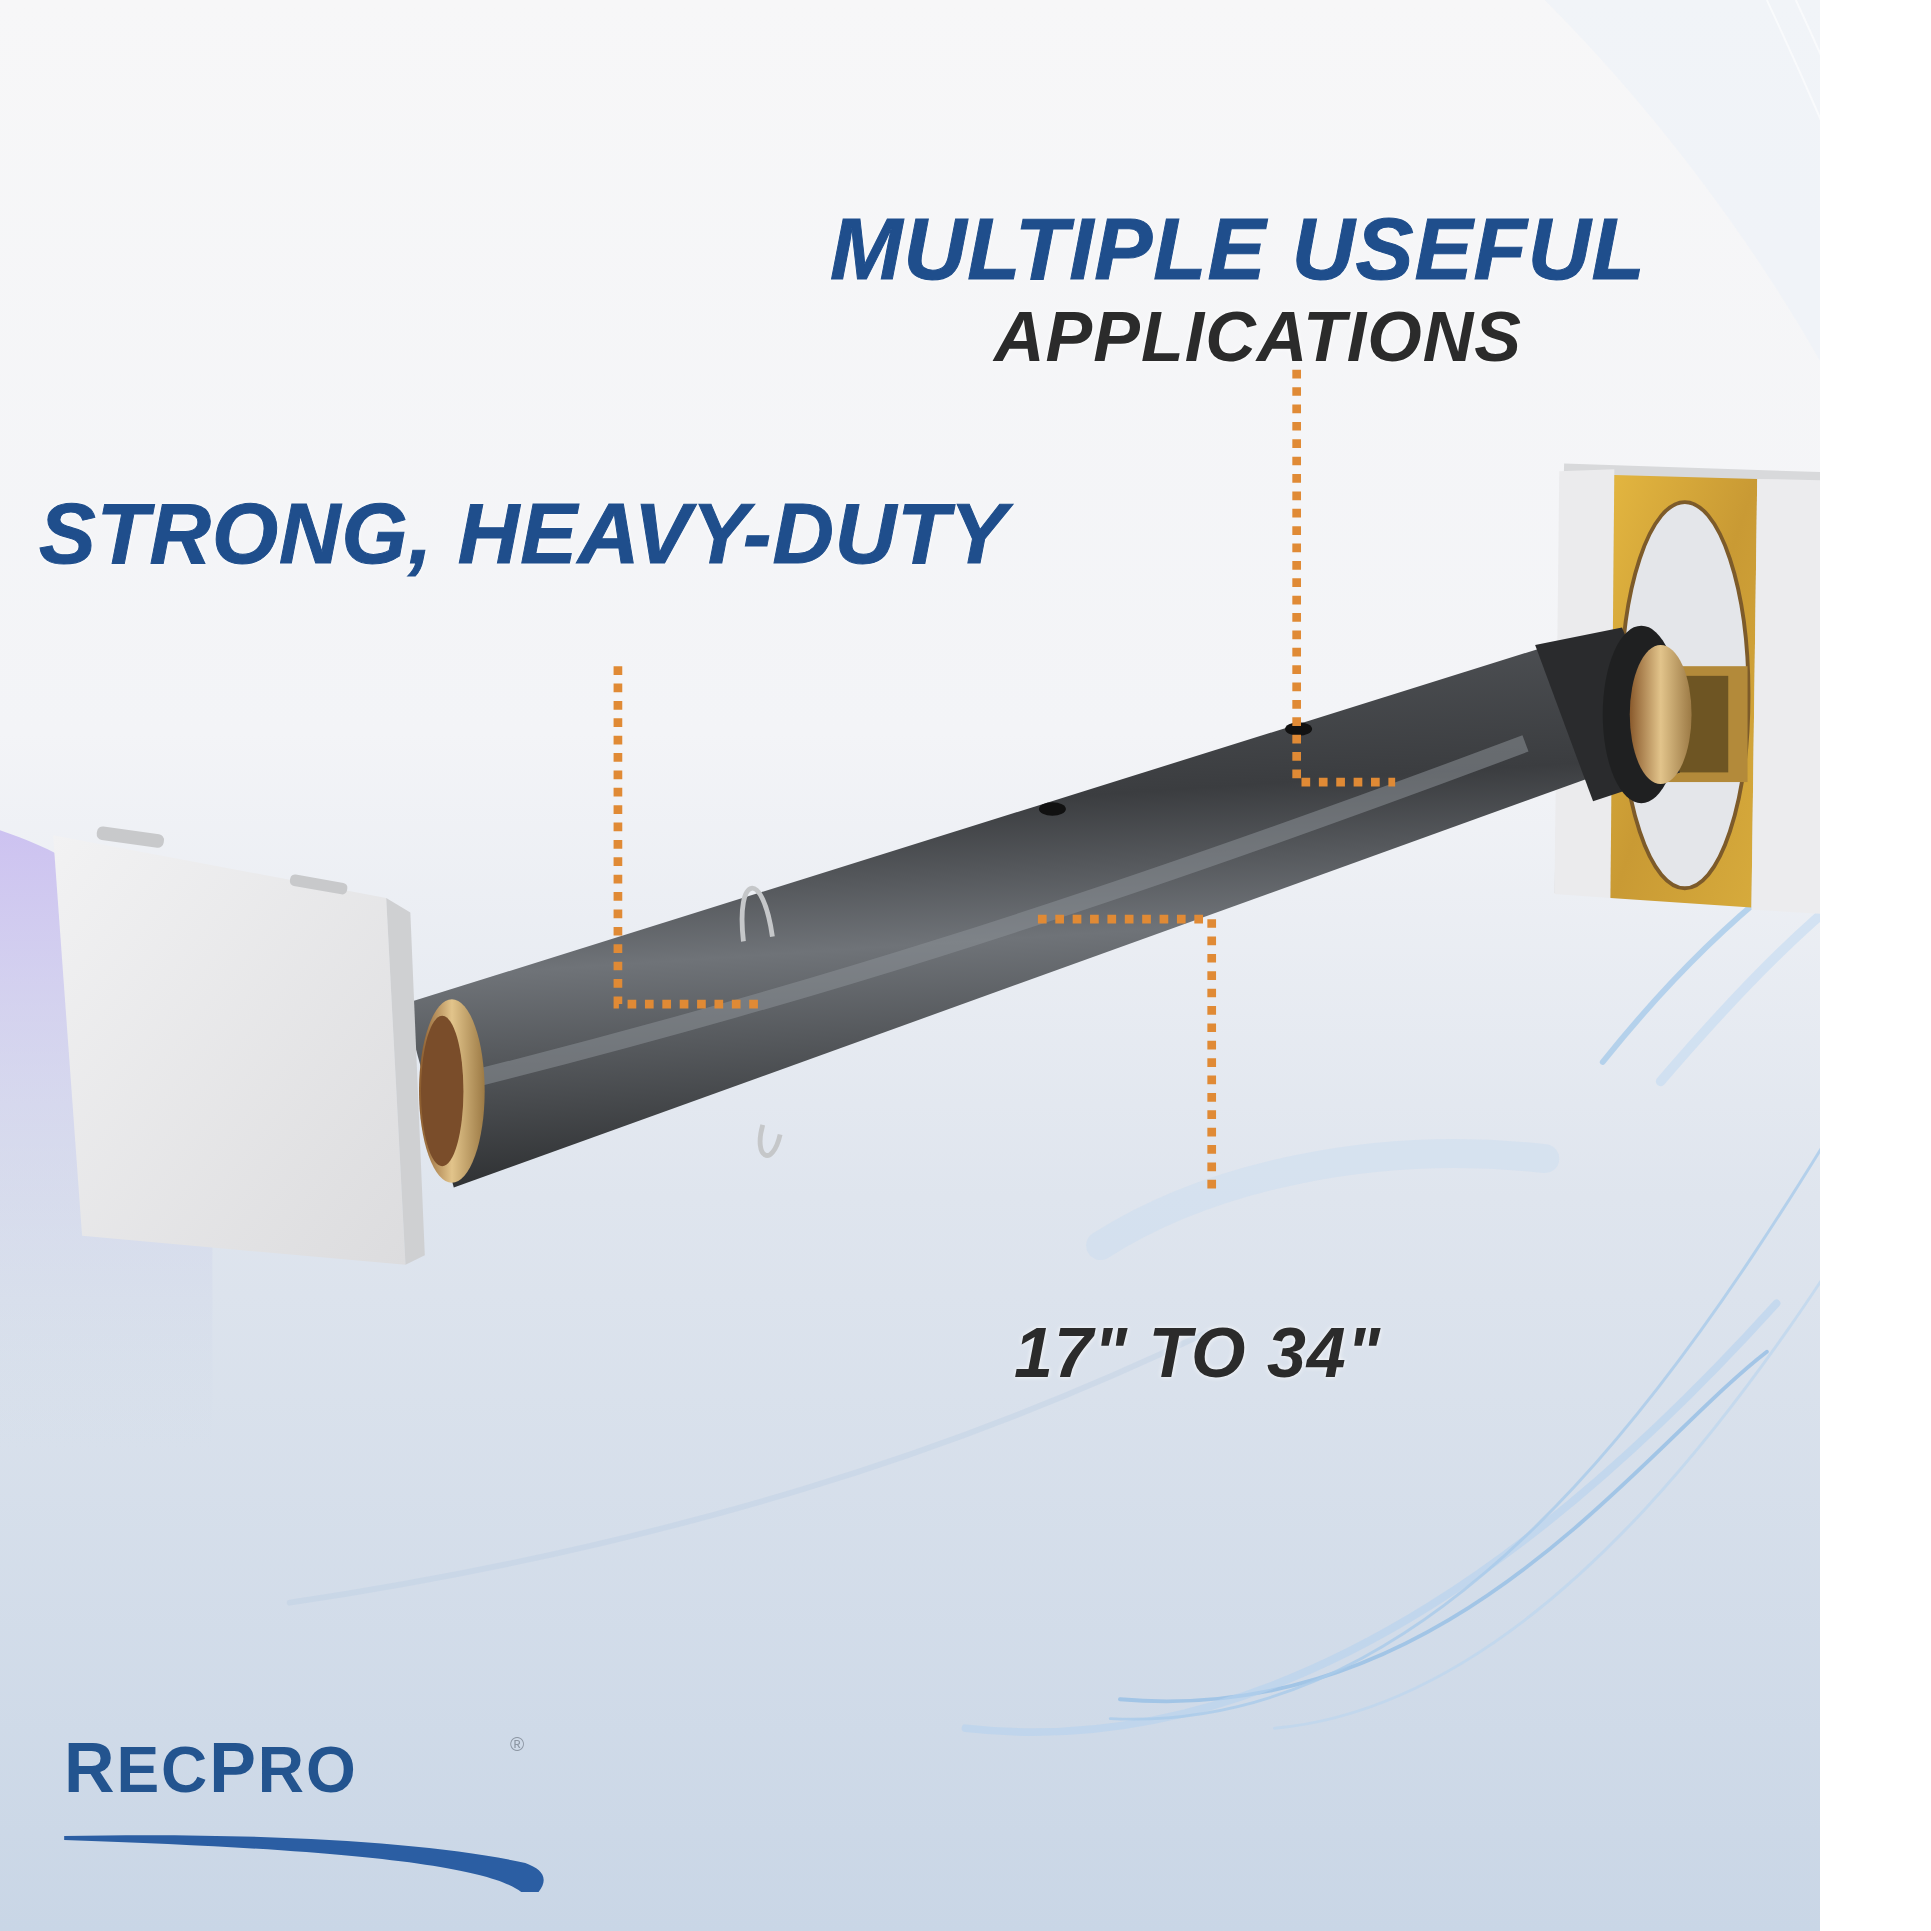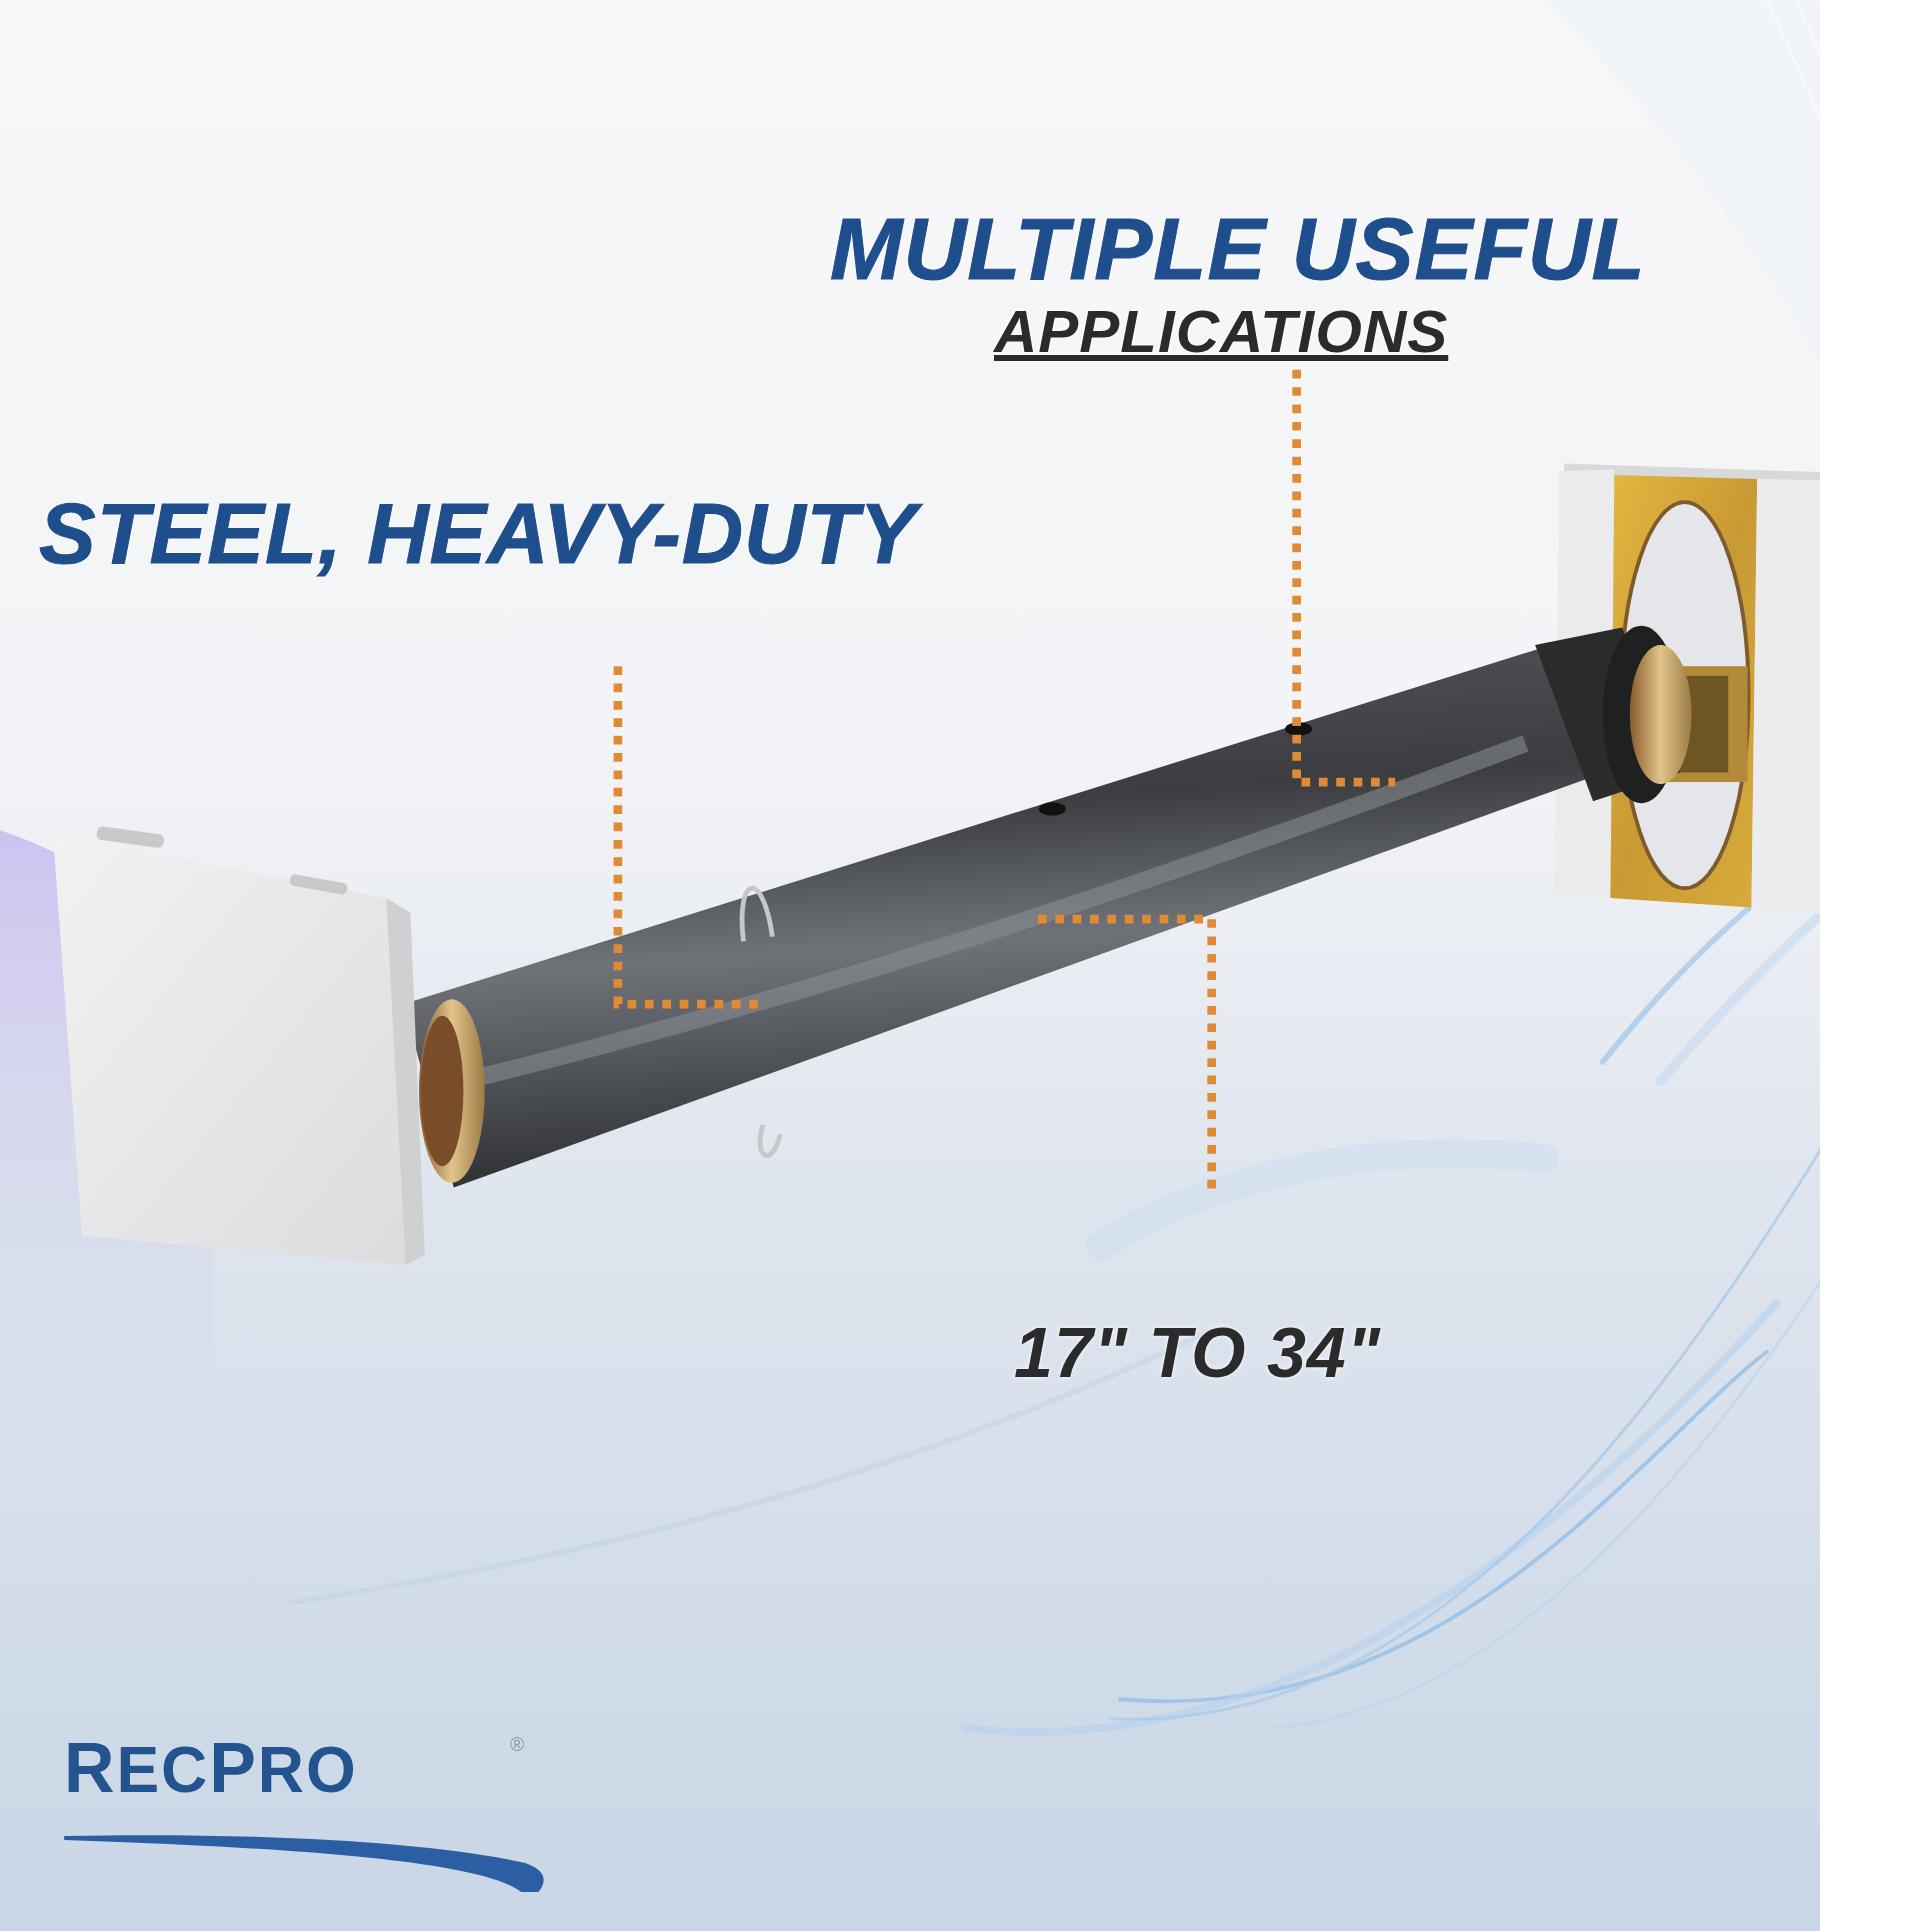--- a/index.html
+++ b/index.html
@@ -116,23 +116,23 @@
 
     <g stroke="#e08a35" stroke-width="9" stroke-dasharray="9 9" fill="none">
       <path d="M640 690 L 640 1040 L 785 1040"></path>
       <path d="M1343 383 L 1343 810 L 1445 810"></path>
       <path d="M1255 952 L 1255 1240"></path>
       <path d="M1075 952 L 1255 952"></path>
     </g>
   </svg>
 
   <div class="headline" style="--blue:#1f4e8c; left:830px; top:199px; font-size:87px;">MULTIPLE USEFUL</div>
-  <div class="subline" style="--dark:#2b2b2b; left:994px; top:297px; font-size:60px;text-decoration:underline;">APPLICATIONS</div>
+  <div class="subline" style="--dark:#2b2b2b; left:994px; top:297px; font-size:70px;">APPLICATIONS</div>
 
-  <div class="headline" style="--blue:#1f4e8c; left:39px; top:485px; font-size:85px;">STEEL, HEAVY-DUTY</div>
+  <div class="headline" style="--blue:#1f4e8c; left:39px; top:485px; font-size:85px;">STRONG, HEAVY-DUTY</div>
 
   <div class="subline" style="--dark:#2b2b2b; left:1014px; top:1313px; font-size:70px;">17" TO 34"</div>
 
   <div id="logo">
     <div class="word">
       <span class="big">R</span><span class="small">EC</span><span class="big">P</span><span class="small">RO</span>
     </div>
     <span class="reg">®</span>
     <svg width="502" height="164" style="position:absolute;left:0;top:0;" viewBox="0 0 520 170">
       <path d="M0 112 C 200 108, 380 118, 478 140 C 500 148, 505 160, 482 180 C 470 150, 360 128, 0 116 Z" fill="#2b5ea3"></path>

